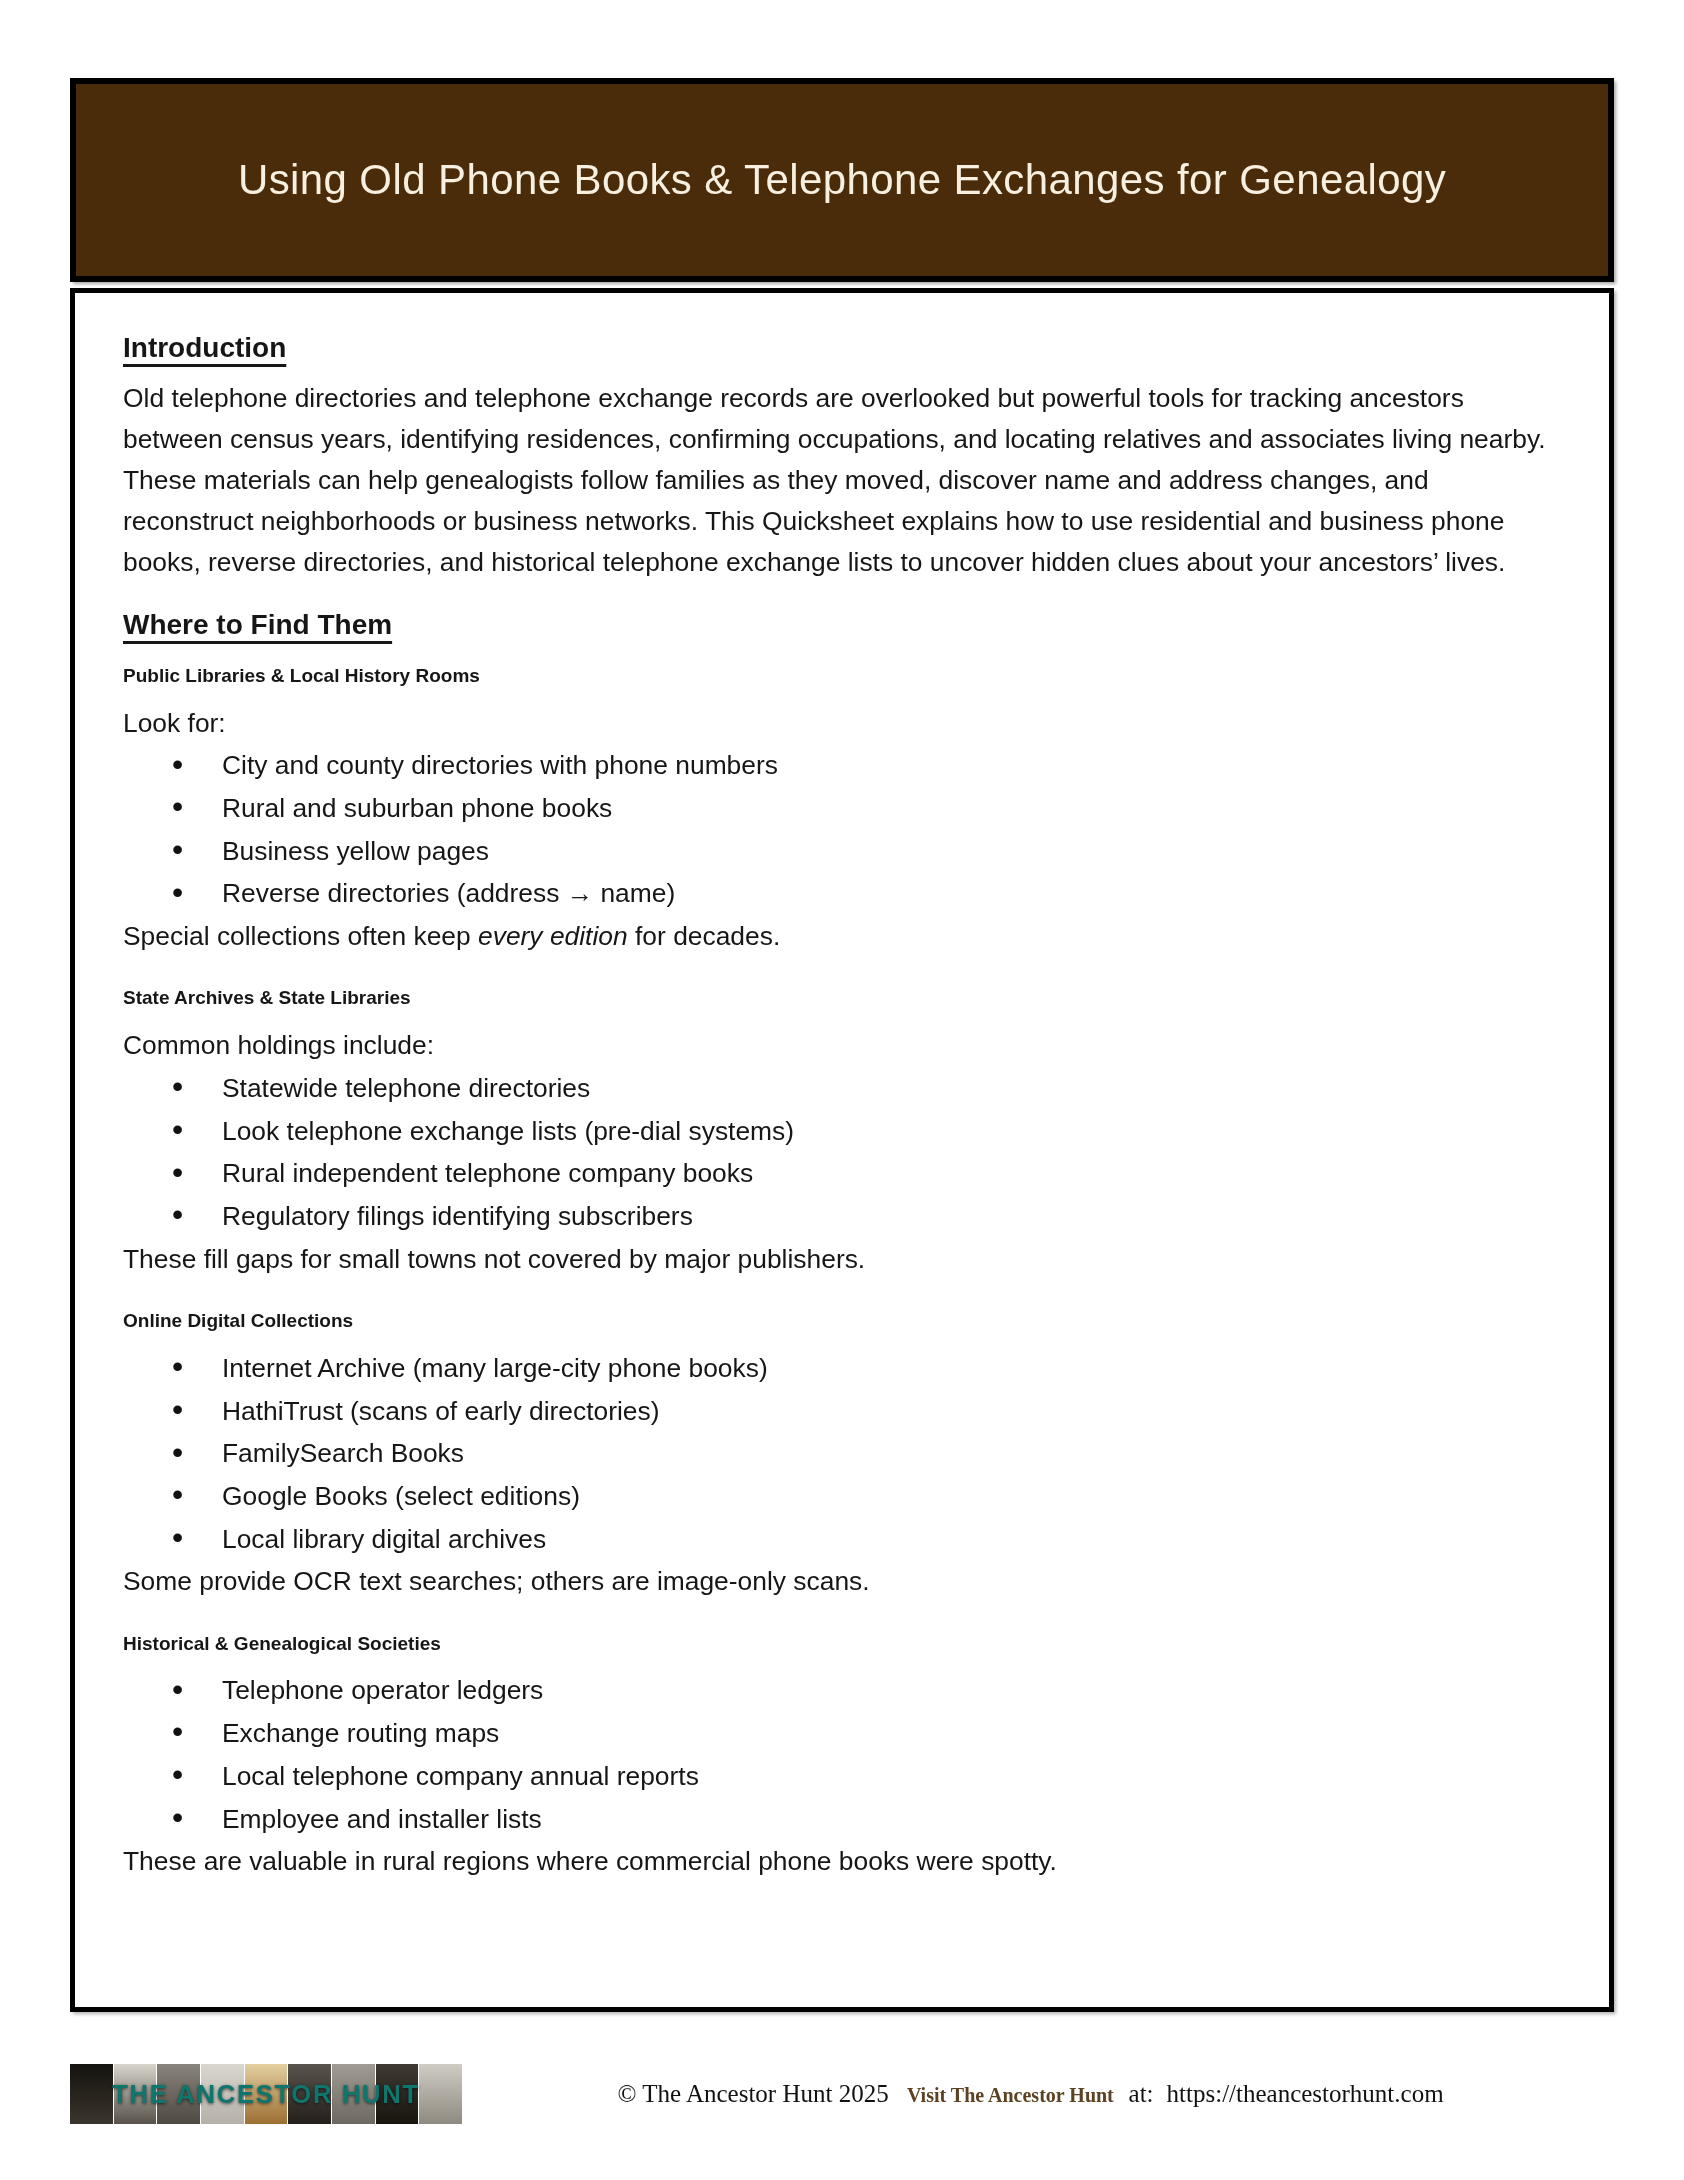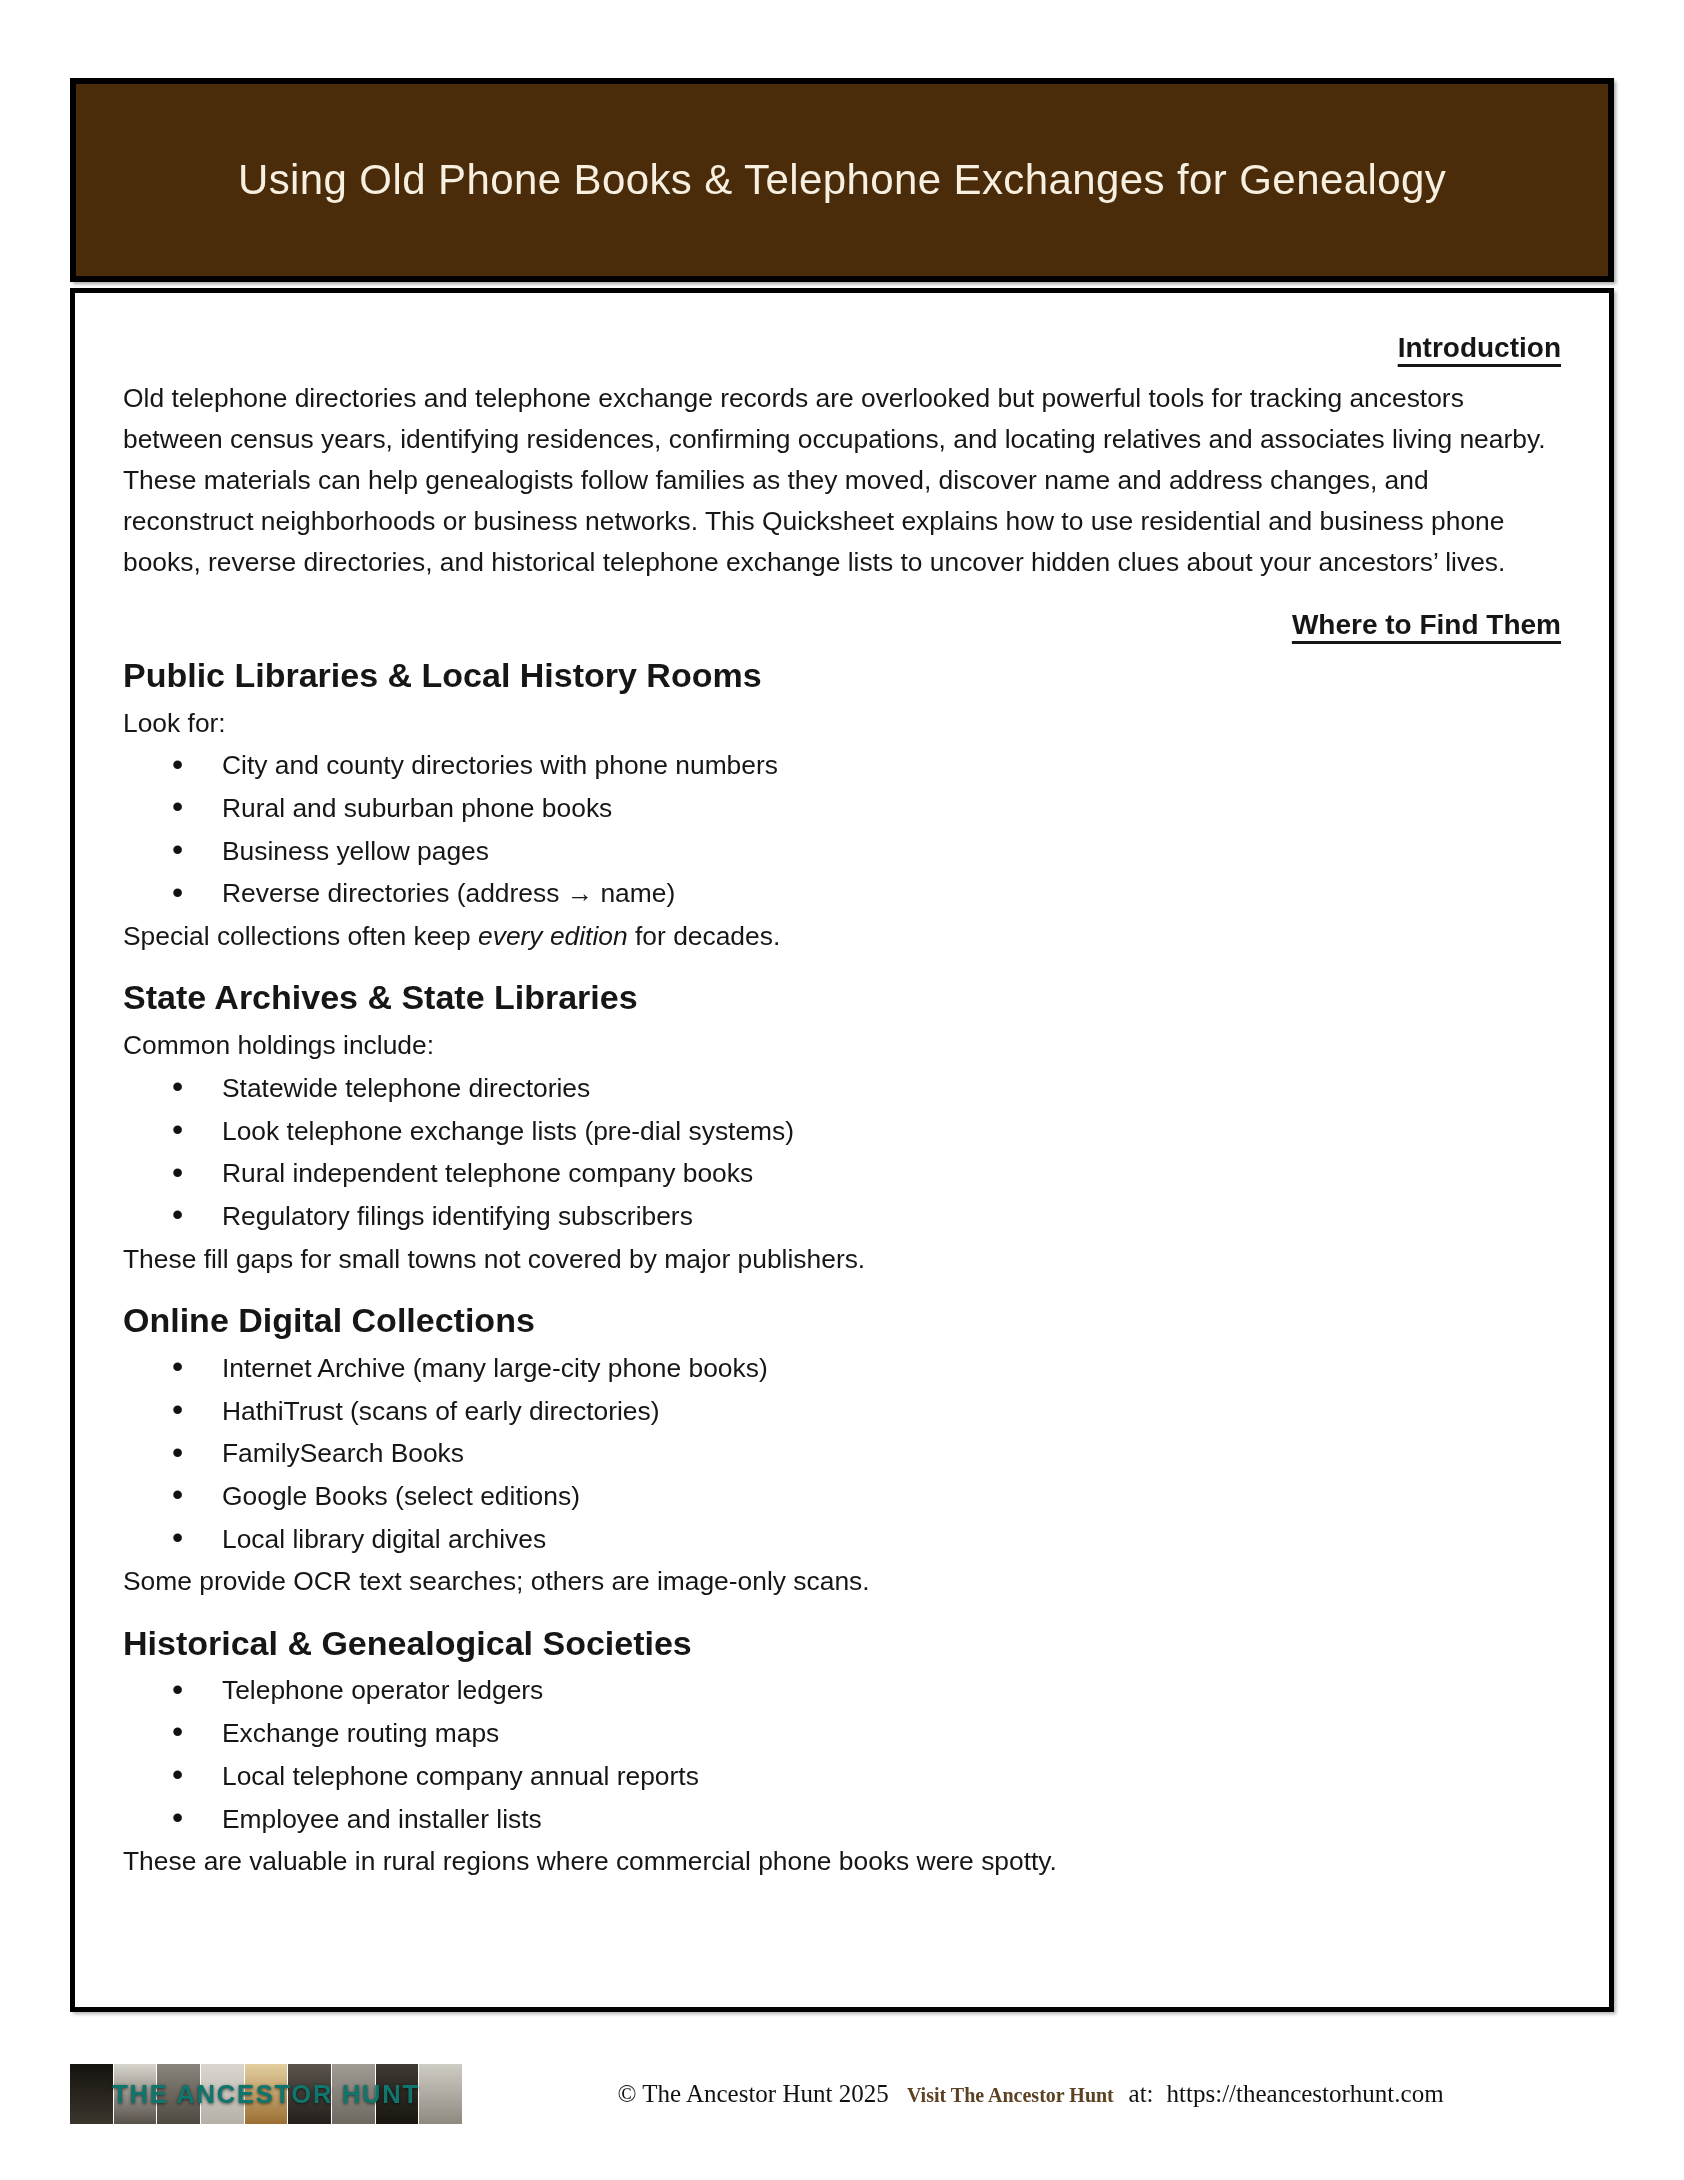--- a/index.html
+++ b/index.html
@@ -13,25 +13,25 @@
       display:flex;align-items:center;justify-content:center;}
   .title-banner .title{color:#f7efdf;font-size:42px;letter-spacing:0.4px;white-space:nowrap;}
 
   
   .content-panel{position:absolute;left:70px;top:288px;width:1544px;height:1724px;
       box-sizing:border-box;background:#fff;border:5.1px solid #000;
       box-shadow:2.6px 3.4px 3.4px rgba(0,0,0,.3);
       padding:34px 48px 0 48px;overflow:hidden;
       font-size:26.4px;line-height:41px;}
   .uhead{font-size:28px;font-weight:bold;text-decoration:underline;
-      text-decoration-thickness:2.6px;text-underline-offset:6.8px;margin:0 0 10.2px 0;text-align:right;}
+      text-decoration-thickness:2.6px;text-underline-offset:6.8px;margin:0 0 10.2px 0;}
   .uhead.where{margin-top:20.4px;}
   .body-para{margin:0 0 1.7px 0;}
   .intro-body{margin:0 0 20.4px 0;}
-  h3.subhead{font-size:34px;font-weight:bold;margin:20.4px 0 6.8px 0;line-height:41px;}
+  h3.subhead{font-size:19px;font-weight:bold;margin:20.4px 0 6.8px 0;line-height:41px;}
   h3.subhead.first{margin-top:0;}
   ul.bullets{list-style:none;margin:0;padding:0;}
   ul.bullets li{position:relative;padding-left:99px;margin:0 0 1.7px 0;line-height:41px;}
   ul.bullets li::before{content:"•";position:absolute;left:49px;top:-1.7px;font-size:32px;color:#111;}
   em{font-style:italic;}
 
   
   .footer{position:absolute;left:70px;right:71px;top:2060px;height:68px;
       display:flex;align-items:center;}
   .logo{position:relative;width:392px;height:60px;flex:0 0 auto;background:#fff;}

